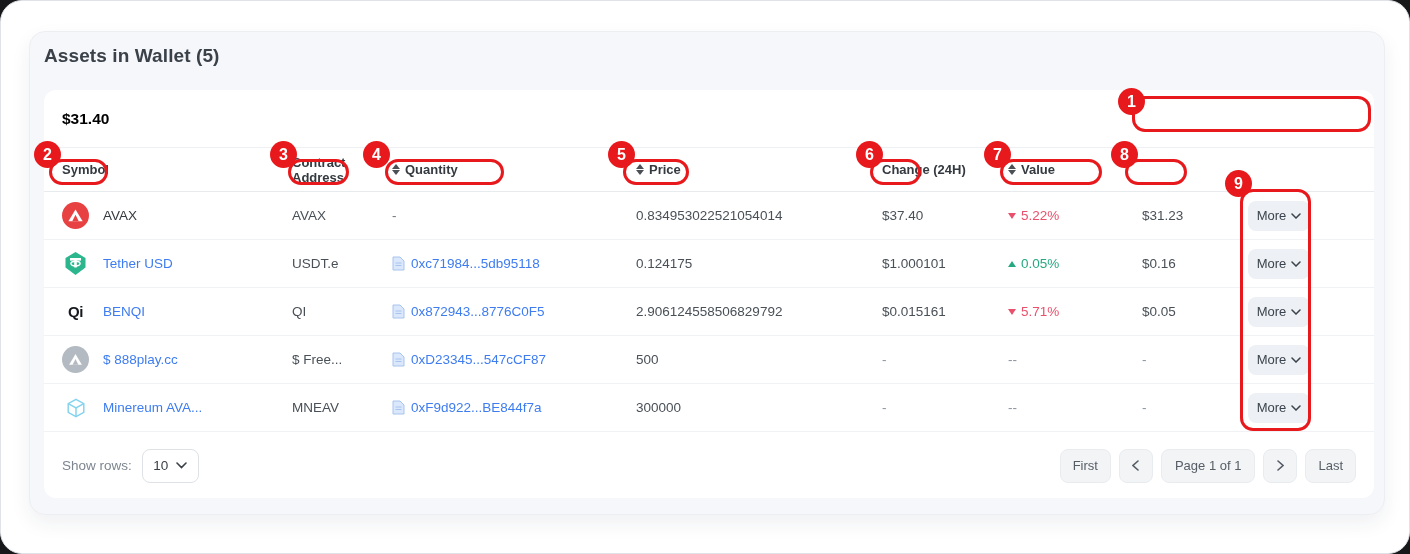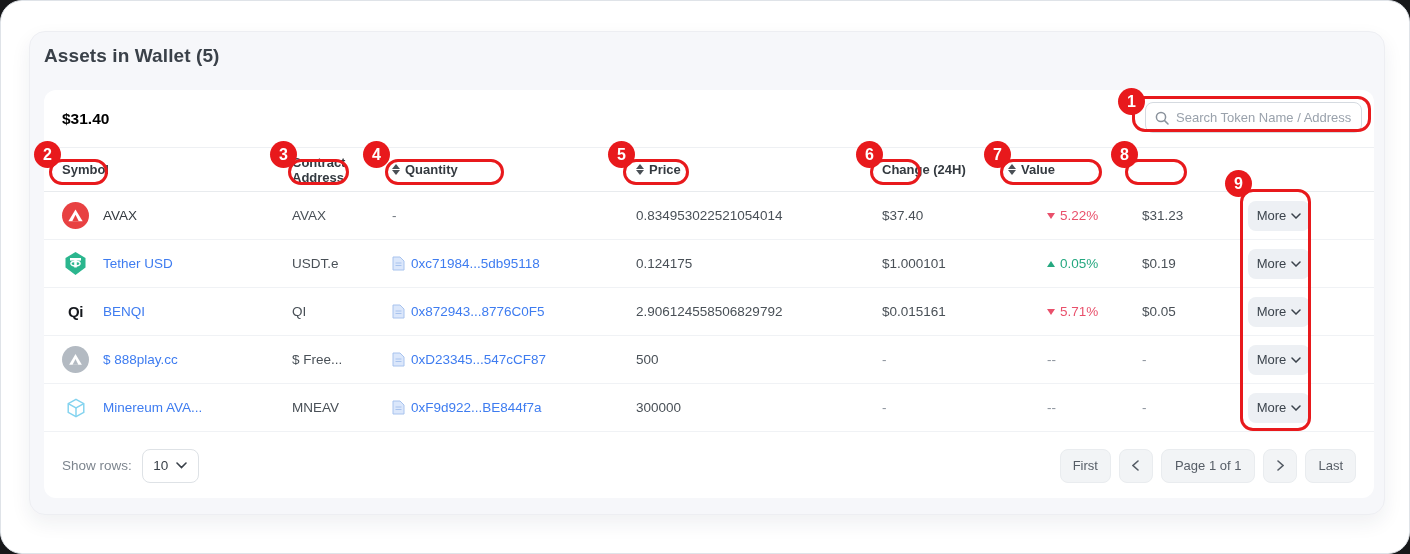--- a/index.html
+++ b/index.html
@@ -52,21 +52,21 @@
   .token-icon { width:27px; height:27px; border-radius:50%; display:flex;
                 align-items:center; justify-content:center; flex:0 0 auto; }
   .benqi-logo { font-weight:800; font-size:15px; color:#15181d; letter-spacing:-.5px; }
   .asset-name { font-size:13.5px; }
   .link { color:#3e7cf0; text-decoration:none; cursor:pointer; }
   .plain { color:#343a40; }
   .contract-cell { display:flex; align-items:center; gap:6px; }
   .muted { color:#8b939c; }
   .dash { color:#6f767e; }
 
-  .change-cell { display:flex; align-items:center; gap:5px;margin-left:39px; }
+  .change-cell { display:flex; align-items:center; gap:5px; }
   .tri { width:0; height:0; border-left:4.5px solid transparent; border-right:4.5px solid transparent; }
   .change-down .tri { border-top:6px solid #e9506b; }
   .change-down span { color:#e9506b; }
   .change-up .tri { border-bottom:6px solid #26a880; }
   .change-up span { color:#26a880;text-align:center; }
   .change-none span { color:#8b939c; }
 
   .more-btn { width:62px; height:30px; background:#edf0f4; border:none; border-radius:8px;
               font-family:inherit; font-size:13px; color:#3b434c; display:flex;
               align-items:center; justify-content:center; gap:5px; cursor:pointer; }
@@ -95,27 +95,20 @@
 <body>
 
 <div class="screen">
   <div class="outer-card">
     <div class="card-title">Assets in Wallet (5)</div>
 
     <div class="inner-card">
 
       <div class="topbar">
         <div class="total-value">$31.40</div>
-        <div class="search-wrap">
-          <svg width="14" height="14" viewBox="0 0 14 14">
-            <circle cx="6" cy="6" r="4.6" fill="none" stroke="#8a929c" stroke-width="1.5"></circle>
-            <line x1="9.6" y1="9.6" x2="13" y2="13" stroke="#8a929c" stroke-width="1.5" stroke-linecap="round"></line>
-          </svg>
-          <input class="search-input" type="text" placeholder="Search Token Name / Address" style="">
-        </div>
       </div>
 
       <div class="grid-row thead">
         <div class="th">
           <span>Symbol</span>
         </div>
         <div class="th">
           <span>Contract Address</span>
         </div>
         <div class="th">
@@ -194,21 +187,21 @@
               <line x1="3.5" y1="9.5" x2="9.5" y2="9.5" stroke="#a8c3ee" stroke-width="1"></line>
             </svg>
           <span class="link">0xc71984...5db95118</span>
         </div>
         <div>0.124175</div>
         <div>$1.000101</div>
         <div class="change-cell change-up">
           <i class="tri"></i>
           <span>0.05%</span>
         </div>
-        <div>$0.19</div>
+        <div>$0.16</div>
         <div>
           <button class="more-btn">
             <span>More</span>
             <svg width="10" height="6" viewBox="0 0 10 6">
                 <polyline points="1,1 5,5 9,1" fill="none" stroke="#3b434c" stroke-width="1.5" stroke-linecap="round"></polyline>
               </svg>
           </button>
         </div>
       </div>
 

